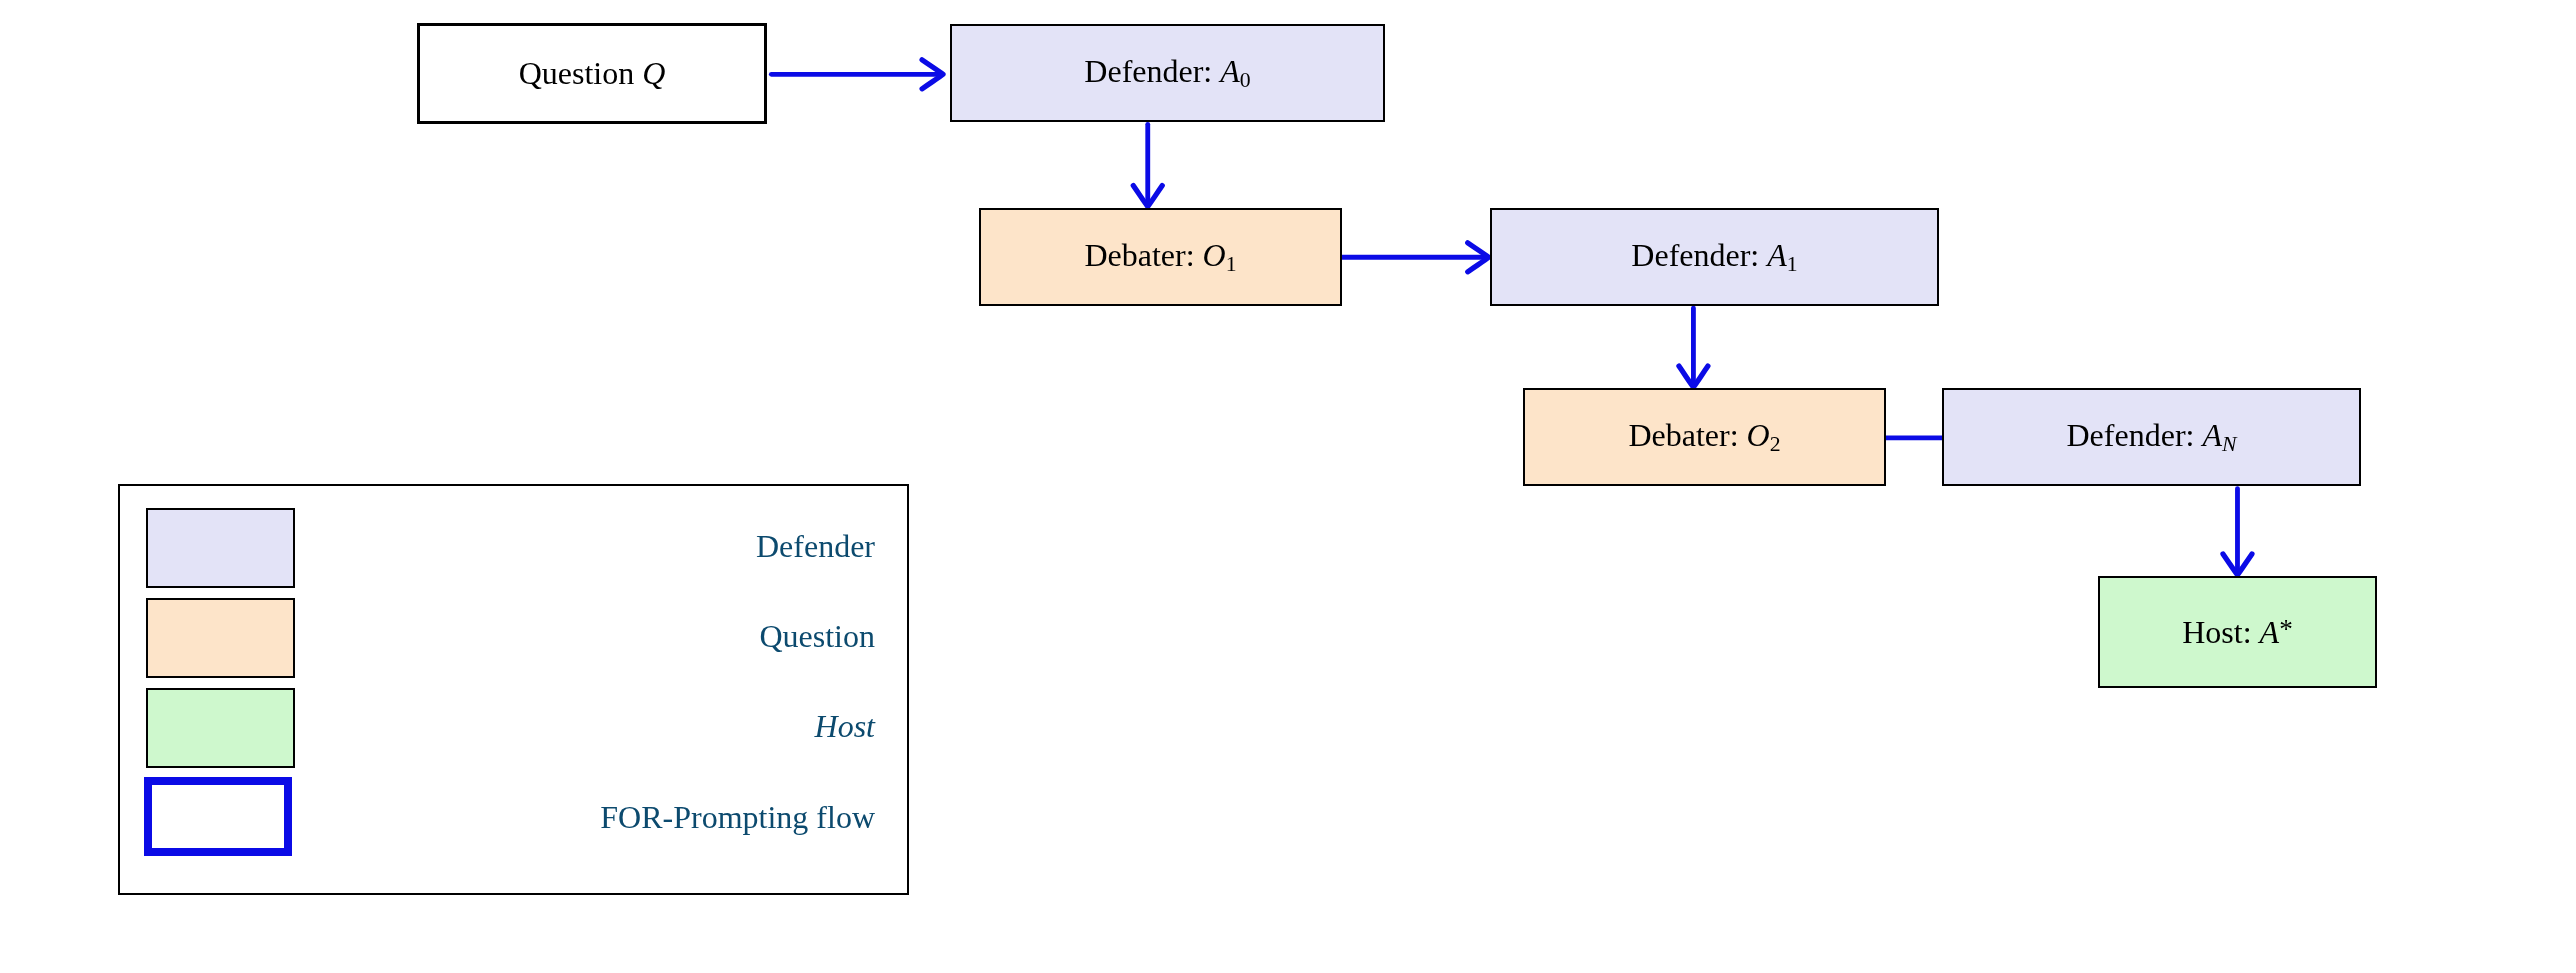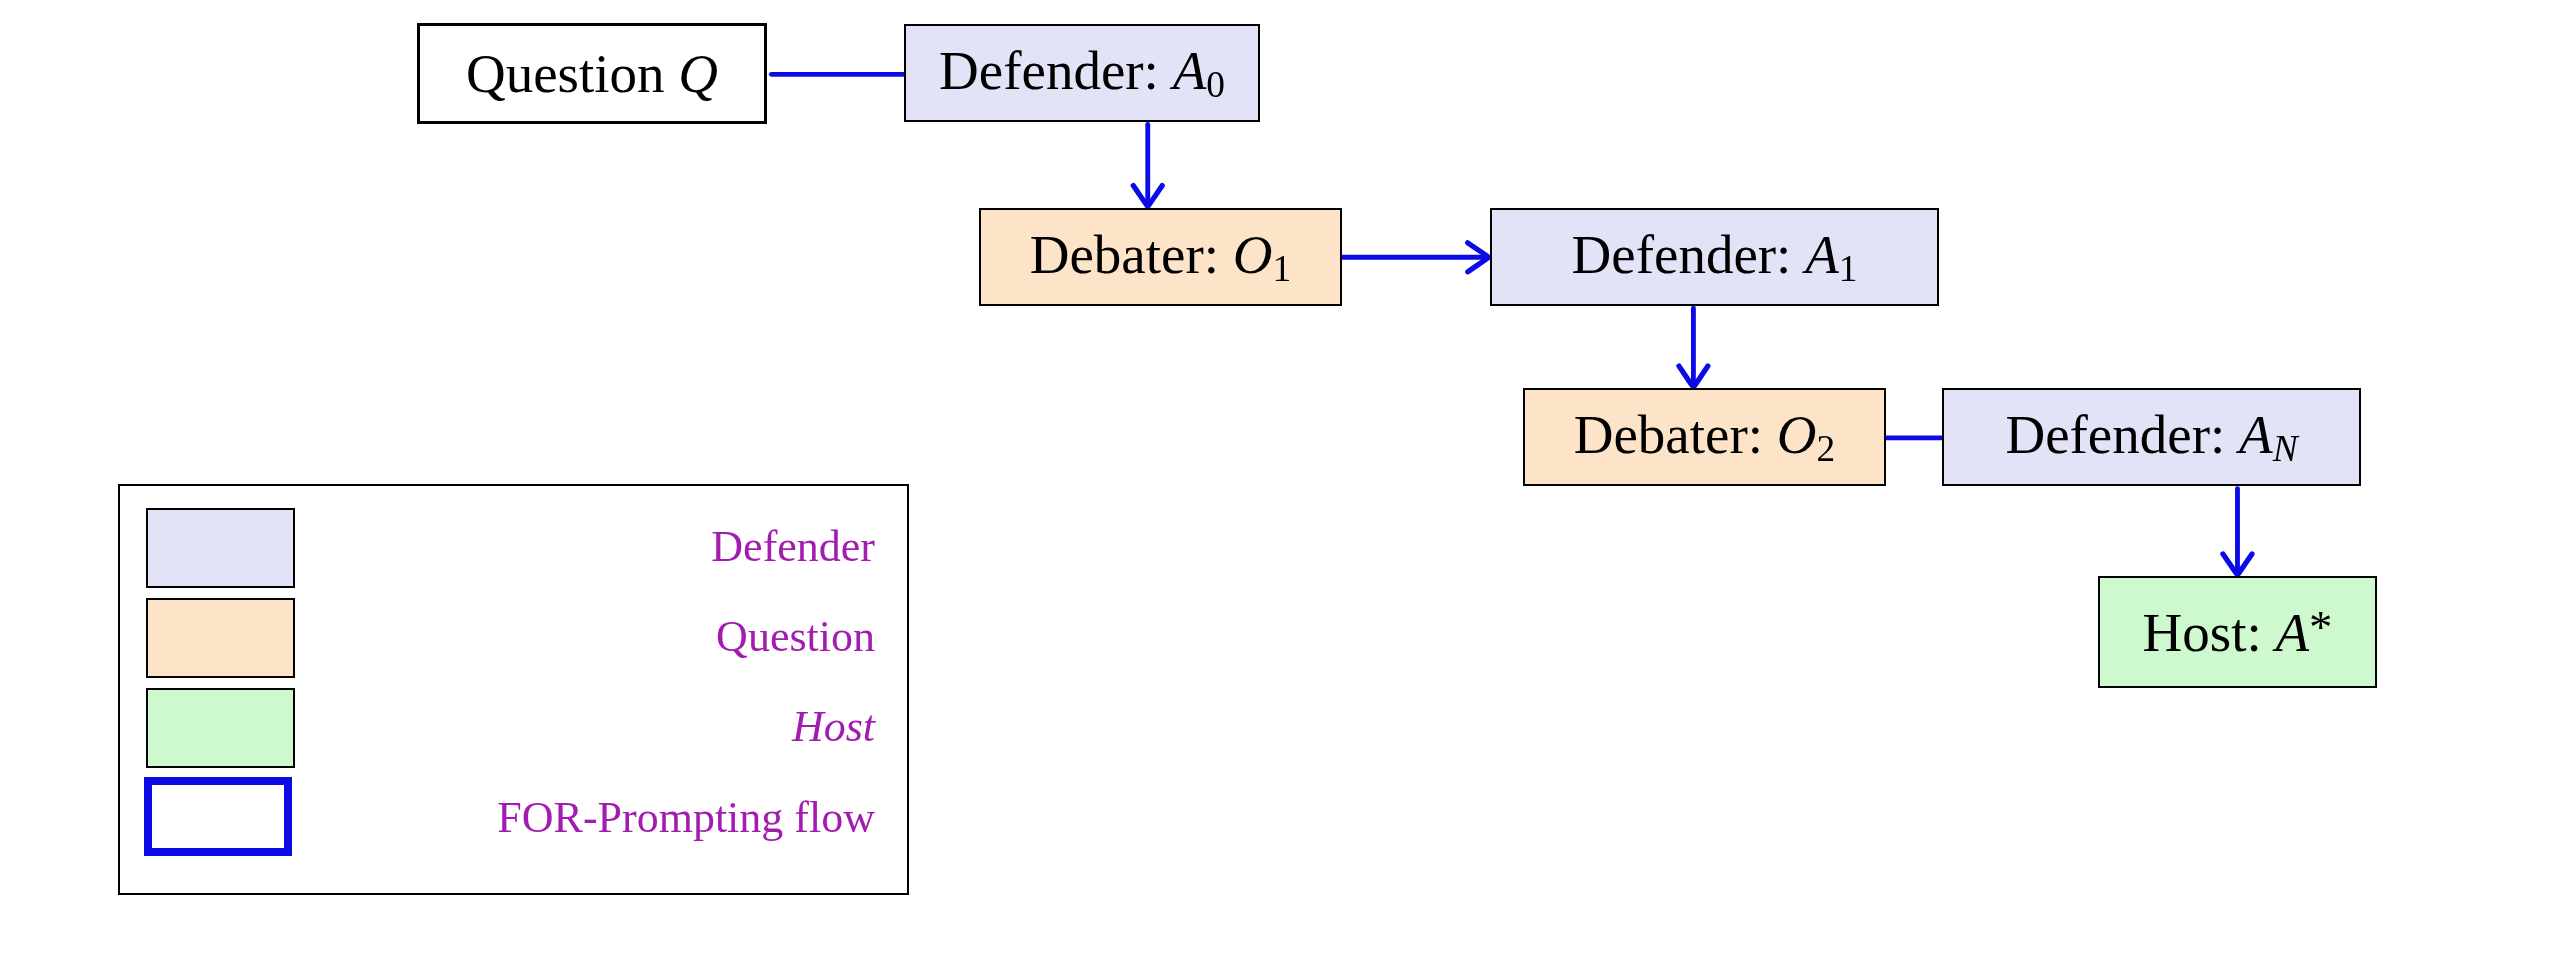--- a/index.html
+++ b/index.html
@@ -25,21 +25,21 @@
     stroke-linejoin: round;
   }
   .arrows .shaft { stroke-width: 6; }
   .arrows .head  { stroke-width: 6.5; }
 
   .node {
     position: absolute;
     display: flex; align-items: center; justify-content: center;
     border: 2.4px solid var(--nodeBorder, #000);
     box-sizing: border-box;
-    font-size: 55px;
+    font-size: 32px;
     color: #000;
     white-space: nowrap;
   }
   .node.plain    { background: var(--questionFill, #fff); border-width: 3.2px; }
   .node.defender { background: var(--defenderFill, #e3e3f7); }
   .node.debater  { background: var(--debaterFill, #fde4c9); margin-left: 16px; }
   .node.host     { background: var(--hostFill, #cef8cd); }
 
   .mvar { font-style: italic; }
   .msub {
@@ -74,21 +74,21 @@
   .swatch.flow {
     left: 24px;
     width: 132px; height: 63px;
     border: 8.9px solid var(--flowBlue, #0b0be6);
     background: #ffffff;
   }
   .legend-label {
     position: absolute;
     right: 32px; left: 193px;
     display: flex; align-items: center; justify-content: flex-end;
-    font-size: 44px; color: #a21caf;
+    font-size: 32px; color: #0c4a6e;
     white-space: nowrap;
   }
   .lrow1 { top: 22px;  height: 76px; }
   .lrow2 { top: 112px; height: 76px; }
   .lrow3 { top: 202px; height: 76px; font-style: italic; }
   .lrow4 { top: 291px; height: 81px; }
 </style>
 </head>
 <body>
 
@@ -118,21 +118,21 @@
     <g>
       <path class="shaft" d="M 2776 606 V 707"></path>
       <path class="head" d="M 2758 687 C 2767 700, 2772 708, 2776 713 C 2780 708, 2785 700, 2794 687"></path>
     </g>
   </svg>
 
   <div class="node plain" style="left:417px; top:22.6px; width:350px; height:101px">
     <span><span>Question </span><span class="mvar">Q</span></span>
   </div>
 
-  <div class="node defender" style="left:904px; top:24px; width:356px; height:98px">
+  <div class="node defender" style="left:950px; top:24px; width:435px; height:98px">
     <span><span>Defender: </span><span class="mvar">A</span><span class="msub">0</span></span>
   </div>
 
   <div class="node debater" style="left:963px; top:208px; width:363px; height:98px">
     <span><span>Debater: </span><span class="mvar">O</span><span class="msub">1</span></span>
   </div>
 
   <div class="node defender" style="left:1490px; top:208px; width:449px; height:98px">
     <span><span>Defender: </span><span class="mvar">A</span><span class="msub">1</span></span>
   </div>

